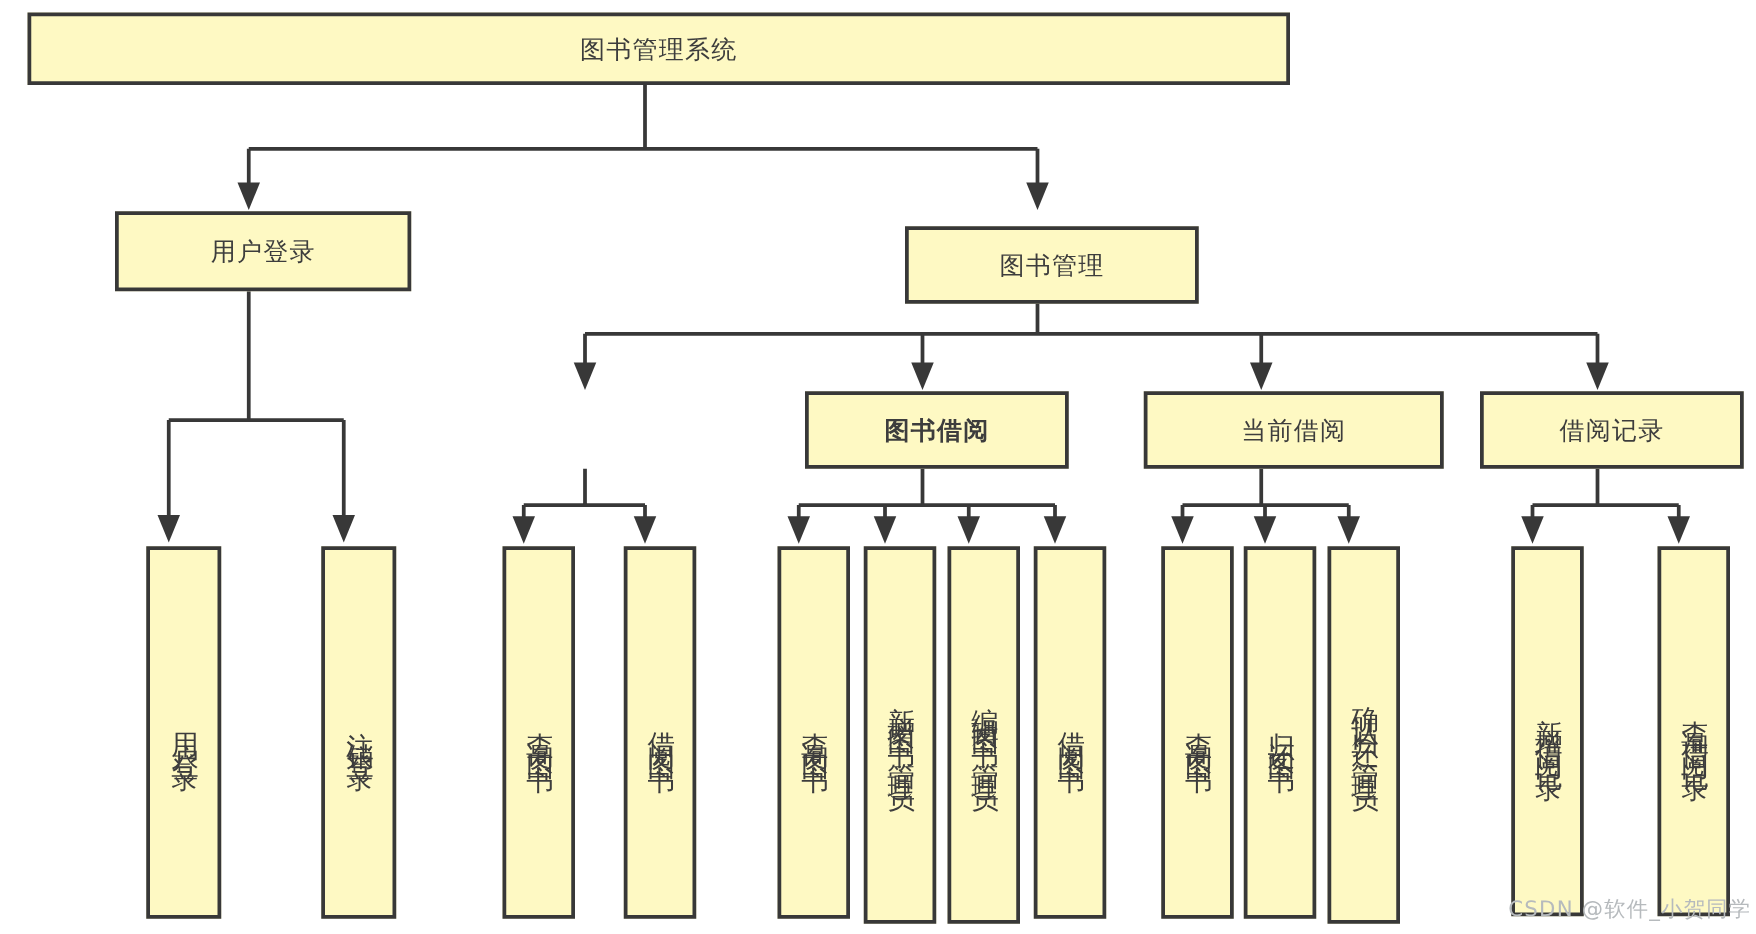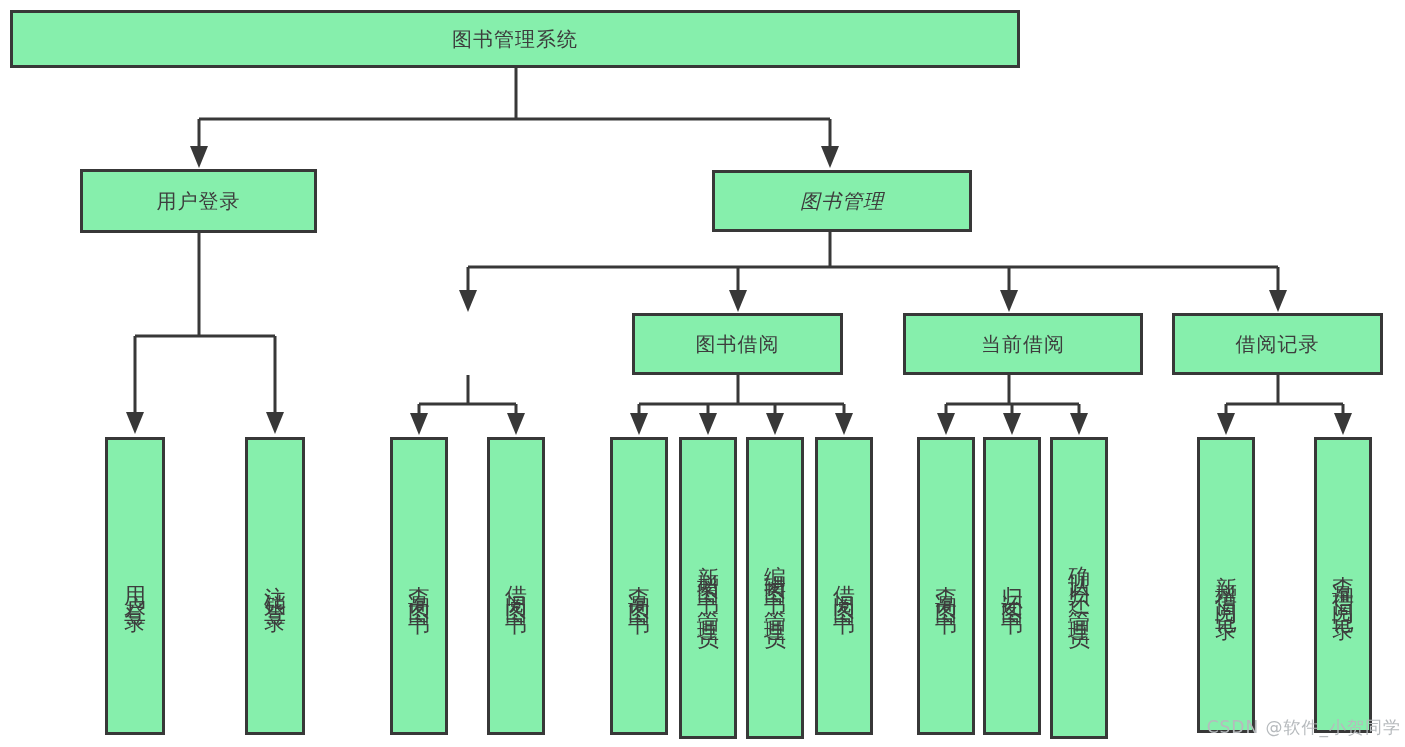--- a/index.html
+++ b/index.html
@@ -8,25 +8,26 @@
     width: 1405px;
     height: 747px;
     background: #ffffff;
     font-family: "DejaVu Sans", "Liberation Sans", sans-serif;
     overflow: hidden;
   }
   .node {
     position: absolute;
     box-sizing: border-box;
     border: 3px solid #383838;
-    background: #86efac;
+    background: #fef9c3;
     display: flex;
     align-items: center;
     justify-content: center;
     color: #3d3d3d;
+    margin-left: 12px;
   }
   .hnode span {
     font-size: 20px;
     letter-spacing: 1px;
     white-space: nowrap;
   }
   .leaf span {
     writing-mode: vertical-rl;
     text-orientation: mixed;
     font-size: 22px;
@@ -101,25 +102,25 @@
     <polygon points="1334,413 1352,413 1343,435"></polygon>
   </svg>
 
   <div class="node hnode" style="left:10px; top:10px; width:1010px; height:58px;">
     <span>图书管理系统</span>
   </div>
 
   <div class="node hnode" style="left:80px; top:169px; width:237px; height:64px;">
     <span>用户登录</span>
   </div>
-  <div class="node hnode" style="left:712px; top:170px; width:260px; height:62px;font-style:italic;">
+  <div class="node hnode" style="left:712px; top:181px; width:235px; height:62px;">
     <span>图书管理</span>
   </div>
 
-  <div class="node hnode" style="left:632px; top:313px; width:211px; height:62px;">
+  <div class="node hnode" style="left:632px; top:313px; width:211px; height:62px;font-weight:bold;">
     <span>图书借阅</span>
   </div>
   <div class="node hnode" style="left:903px; top:313px; width:240px; height:62px;">
     <span>当前借阅</span>
   </div>
   <div class="node hnode" style="left:1172px; top:313px; width:211px; height:62px;">
     <span>借阅记录</span>
   </div>
 
   <div class="node leaf" style="left:105px; top:437px; width:60px; height:298px;">

